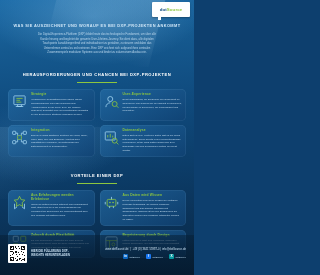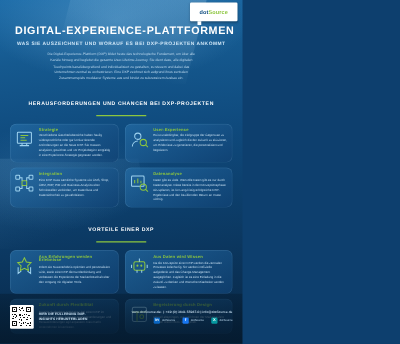--- a/index.html
+++ b/index.html
@@ -127,21 +127,20 @@
 <body>
 
 <div class="poster">
 
   <div class="logo-box">
     <span class="logo-txt"><span class="logo-dot">dot</span><span class="logo-src">Source</span></span>
   </div>
   <div class="logo-tick"></div>
 
   <div class="head">
-    <div class="h-title">DIGITAL-EXPERIENCE-PLATTFORMEN</div>
     <div class="h-sub">WAS SIE AUSZEICHNET UND WORAUF ES BEI DXP-PROJEKTEN ANKOMMT</div>
     <div class="h-intro">Die Digital-Experience-Plattform (DXP) bildet heute das technologische Fundament, um über alle Kanäle hinweg und begleitet die gesamte User-Lifetime-Journey. Sie dient dazu, alle digitalen Touchpoints kanalübergreifend und individualisiert zu gestalten, zu steuern und dabei das Unternehmen zentral zu orchestrieren. Eine DXP zeichnet sich aufgrund ihres zentralen Zusammenspiels modularer Systeme aus und bindet zu sukzessivem Ausbau ein.</div>
   </div>
 
   <div class="sec-head">
     <span class="lbl">HERAUSFORDERUNGEN UND CHANCEN BEI DXP-PROJEKTEN</span>
     <div class="rule"></div>
   </div>
 
   <div class="grid">

